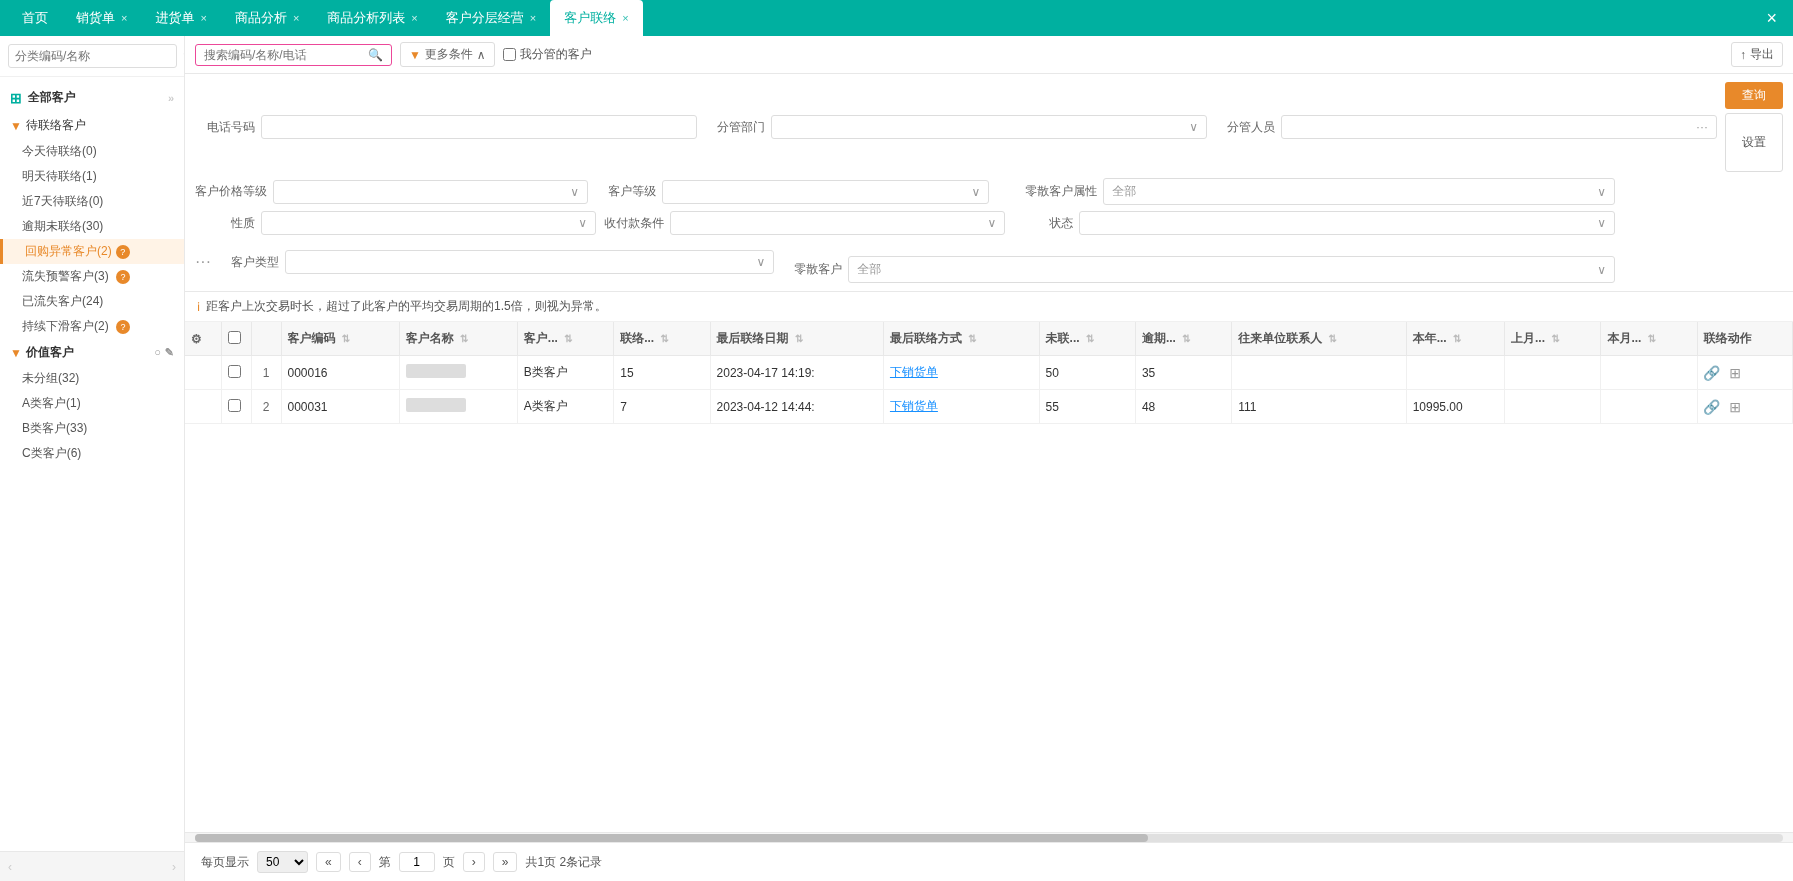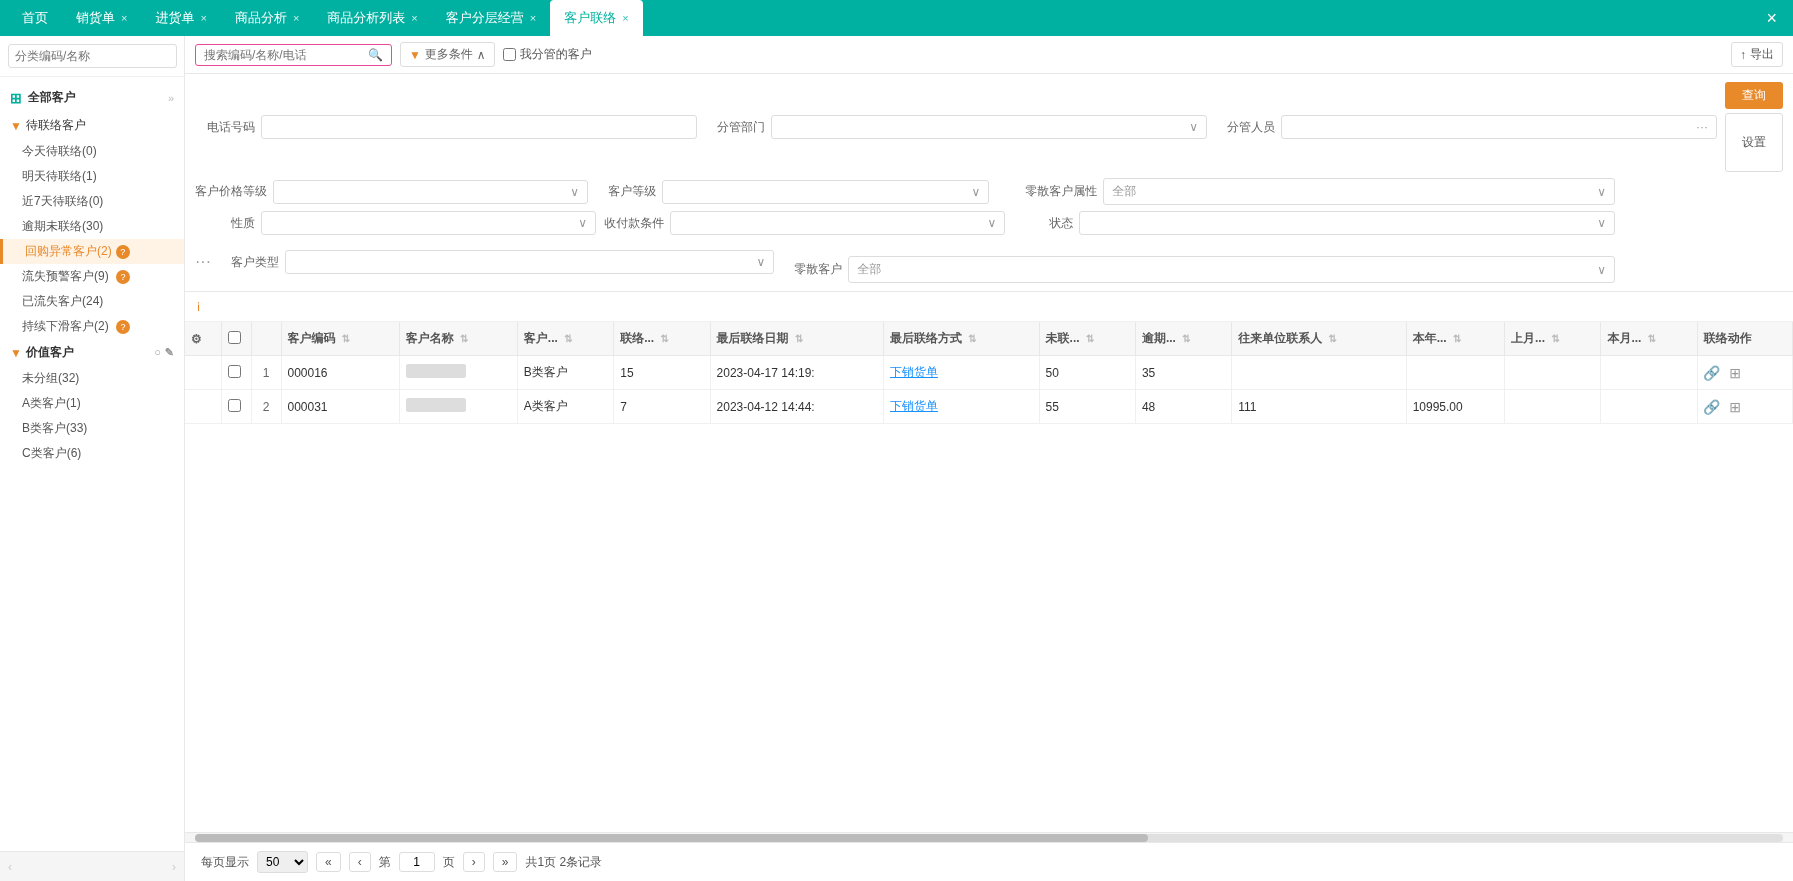--- a/index.html
+++ b/index.html
@@ -159,21 +159,21 @@
       <div class="tree-item">
         <span>逾期未联络(30)</span>
       </div>
 
       <div class="tree-item active" style="padding-left:22px;display:flex;align-items:center;gap:4px;">
         <span>回购异常客户(2)</span>
         <span style="background:#e8892a;color:#fff;border-radius:50%;width:14px;height:14px;display:inline-flex;align-items:center;justify-content:center;font-size:9px;">?</span>
       </div>
 
       <div class="tree-item">
-        <span>流失预警客户(9)</span>
+        <span>流失预警客户(3)</span>
         <span style="background:#e8892a;color:#fff;border-radius:50%;width:14px;height:14px;display:inline-flex;align-items:center;justify-content:center;font-size:9px;margin-left:4px;">?</span>
       </div>
       <div class="tree-item">
         <span>已流失客户(24)</span>
       </div>
       <div class="tree-item">
         <span>持续下滑客户(2)</span>
         <span style="background:#e8892a;color:#fff;border-radius:50%;width:14px;height:14px;display:inline-flex;align-items:center;justify-content:center;font-size:9px;margin-left:4px;">?</span>
       </div>
 
@@ -321,20 +321,21 @@
             <span class="sel-text">全部</span>
             <span class="arrow-down">∨</span>
           </div>
         </div>
         <div style="width:160px;"></div>
       </div>
     </div>
 
     <div class="tooltip-bar">
       <span class="info-icon">ℹ</span>
+      <span>距客户上次交易时长，超过了此客户的平均交易周期的1.5倍，则视为异常。</span>
     </div>
 
     <div class="table-container">
       <table>
         <thead>
           <tr>
             <th style="width:36px;">
               <span class="settings-icon-btn">⚙</span>
             </th>
             <th style="width:30px;">

